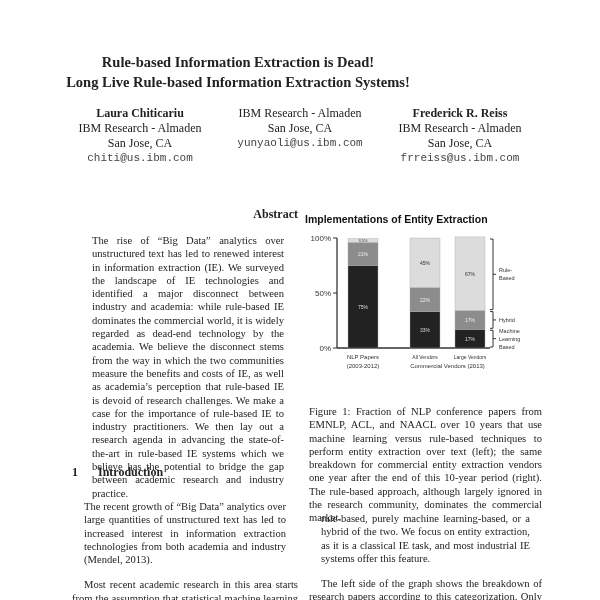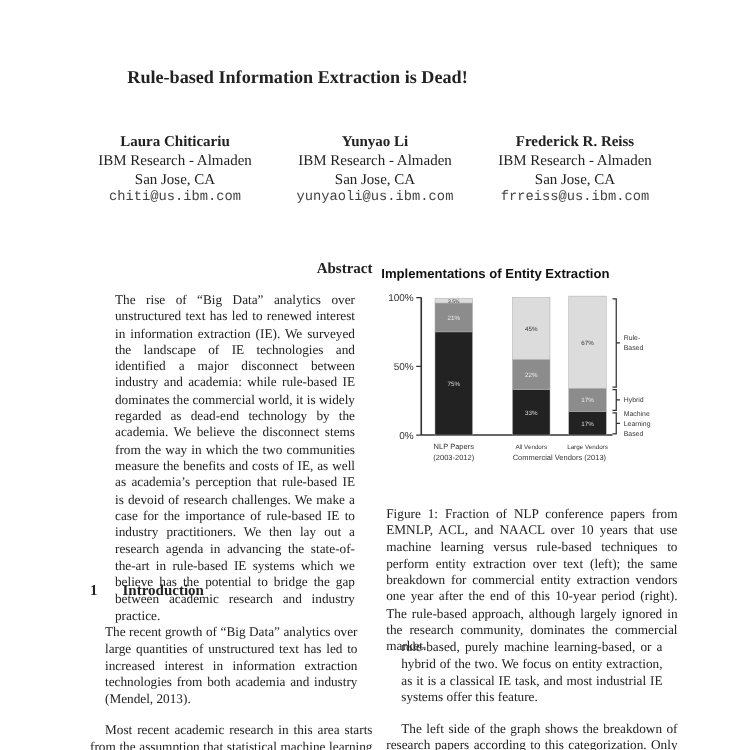--- a/index.html
+++ b/index.html
@@ -23,31 +23,31 @@
   .right-body{top:500px;}
   .chart-title{position:absolute;top:213px;left:305px;width:250px;text-align:left;font-family:"Liberation Sans","DejaVu Sans",sans-serif;font-weight:bold;font-size:10.5px;color:#111;}
   #chart{position:absolute;left:300px;top:225px;}
   #chart text{font-family:"Liberation Sans","DejaVu Sans",sans-serif;}
 </style>
 </head>
 <body>
 
 <div class="title">
   <div>Rule-based Information Extraction is Dead!</div>
+  <div>Long Live Rule-based Information Extraction Systems!</div>
 </div>
 
 <div class="authors">
   <div class="author">
     <div class="name">Laura Chiticariu</div>
     <div>IBM Research - Almaden</div>
     <div>San Jose, CA</div>
     <div class="email">chiti@us.ibm.com</div>
   </div>
   <div class="author">
-    <div class="name">Yunyao Li</div>
     <div>IBM Research - Almaden</div>
     <div>San Jose, CA</div>
     <div class="email">yunyaoli@us.ibm.com</div>
   </div>
   <div class="author">
     <div class="name">Frederick R. Reiss</div>
     <div>IBM Research - Almaden</div>
     <div>San Jose, CA</div>
     <div class="email">frreiss@us.ibm.com</div>
   </div>

